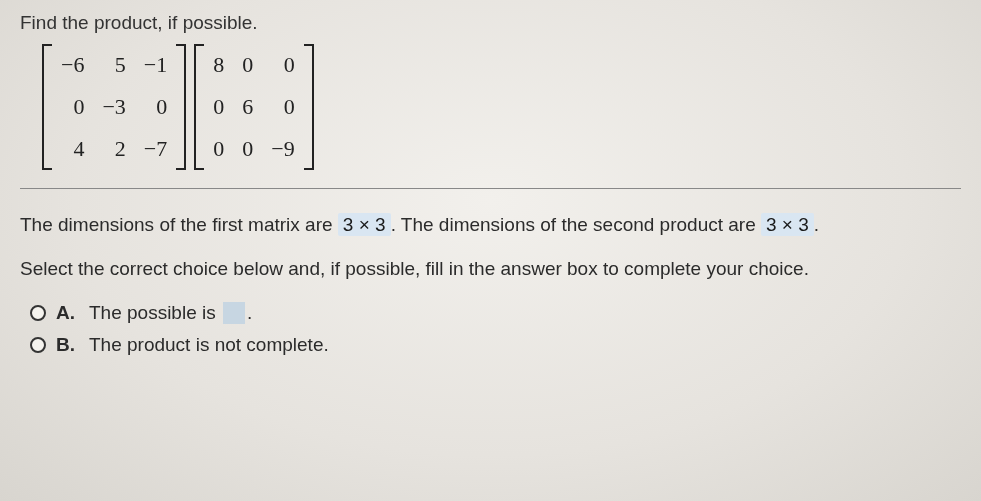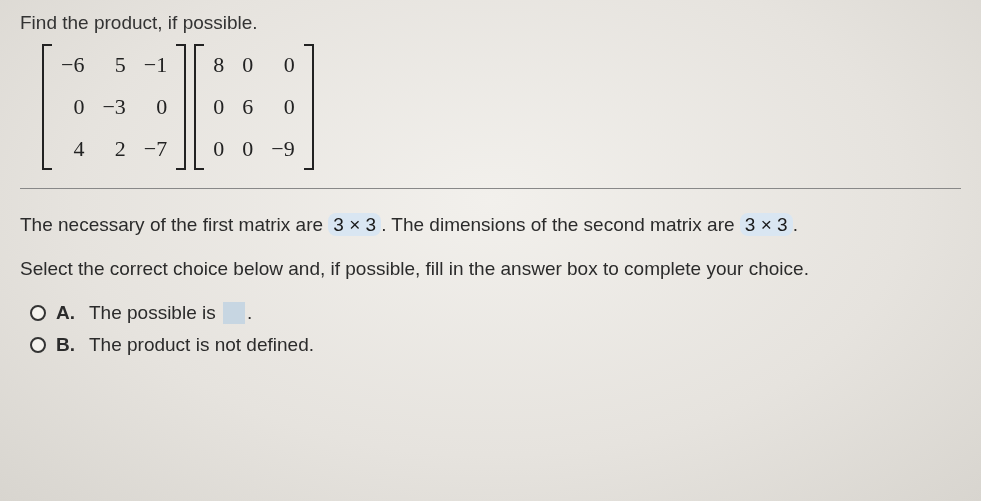--- a/index.html
+++ b/index.html
@@ -59,21 +59,21 @@
   }
   .explain {
     font-size: 19px;
     line-height: 1.5;
     margin-bottom: 18px;
     color: #2b2b2b;
   }
   .explain .hl {
     background: #d9e6f2;
     padding: 1px 5px;
-    border-radius: 8px;
+    border-radius: 2px;
     color: #1a1a1a;
     font-weight: 500;
   }
   .instruct {
     font-size: 19px;
     margin-bottom: 22px;
     color: #2b2b2b;
   }
   .choice {
     display: flex;
@@ -153,32 +153,32 @@
         </tr>
       </tbody>
         </table>
       <div class="bracket right"></div>
     </div>
   </div>
 
   <hr class="divider">
 
   <div class="explain">
-    <span>The necessary of the first matrix are </span><span class="hl">3 × 3</span><span>. The dimensions of the second matrix are </span><span class="hl">3 × 3</span><span>.</span>
+    <span>The dimensions of the first matrix are </span><span class="hl">3 × 3</span><span>. The dimensions of the second product are </span><span class="hl">3 × 3</span><span>.</span>
   </div>
 
   <div class="instruct">Select the correct choice below and, if possible, fill in the answer box to complete your choice.</div>
 
   <div class="choice">
     <div class="radio"></div>
     <span class="choice-label">A.</span>
     <span>
       <span>The possible is </span><span class="answer-box"></span><span>.</span>
     </span>
   </div>
 
   <div class="choice">
     <div class="radio"></div>
     <span class="choice-label">B.</span>
-    <span>The product is not defined.</span>
+    <span>The product is not complete.</span>
   </div>
 
 </div>
 
 </body></html>

